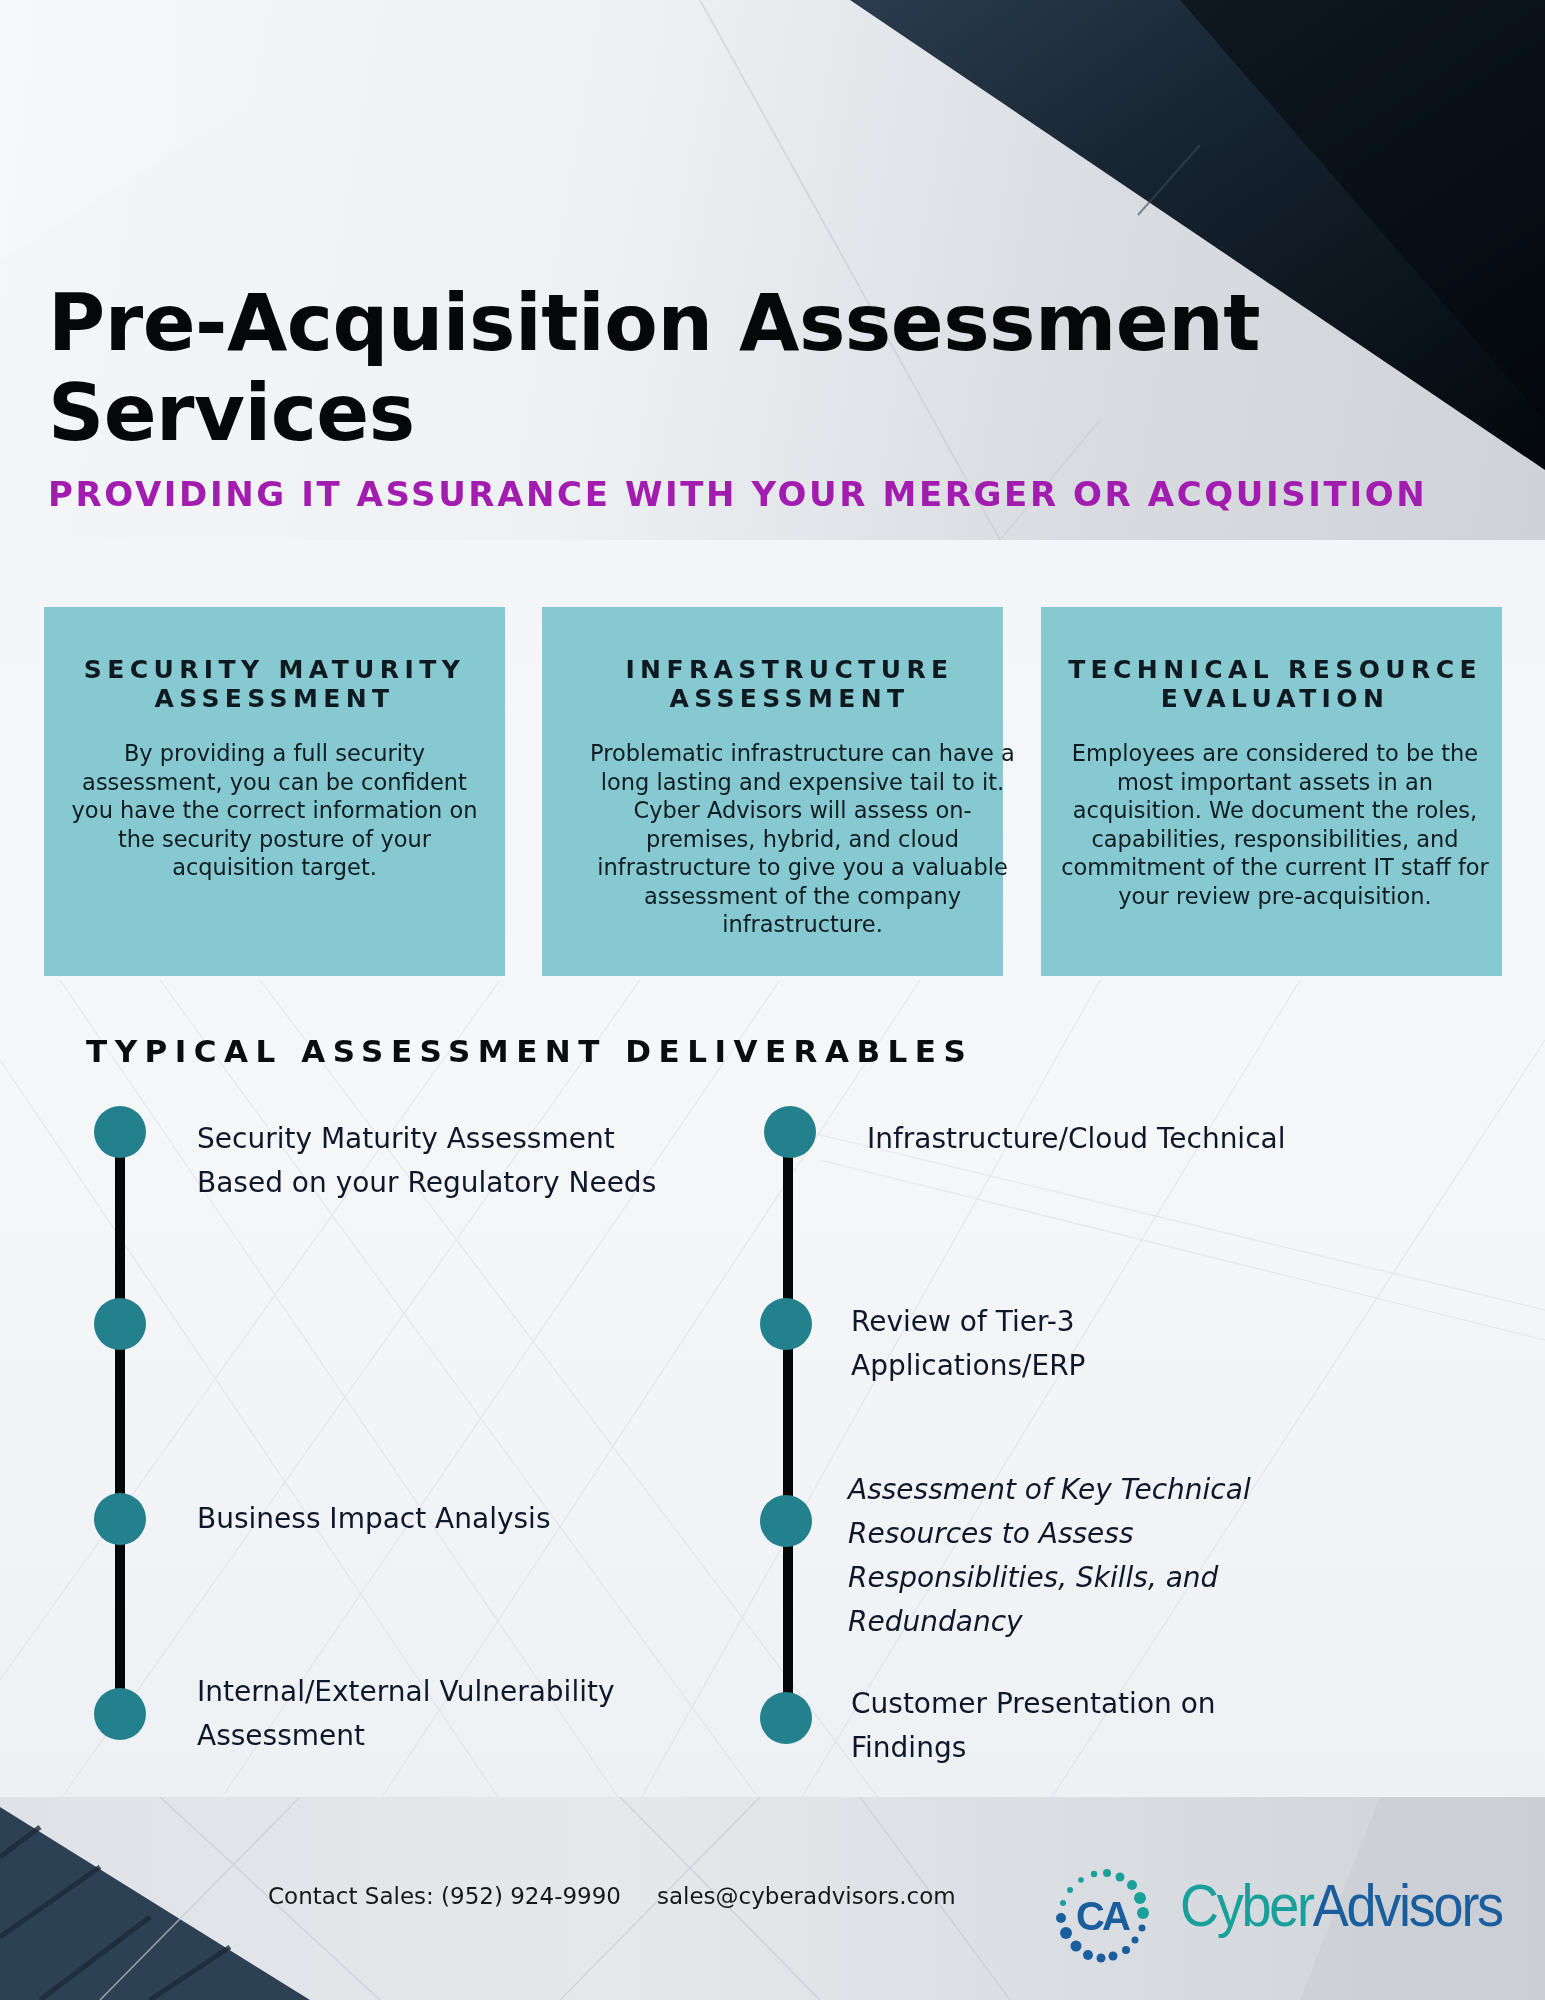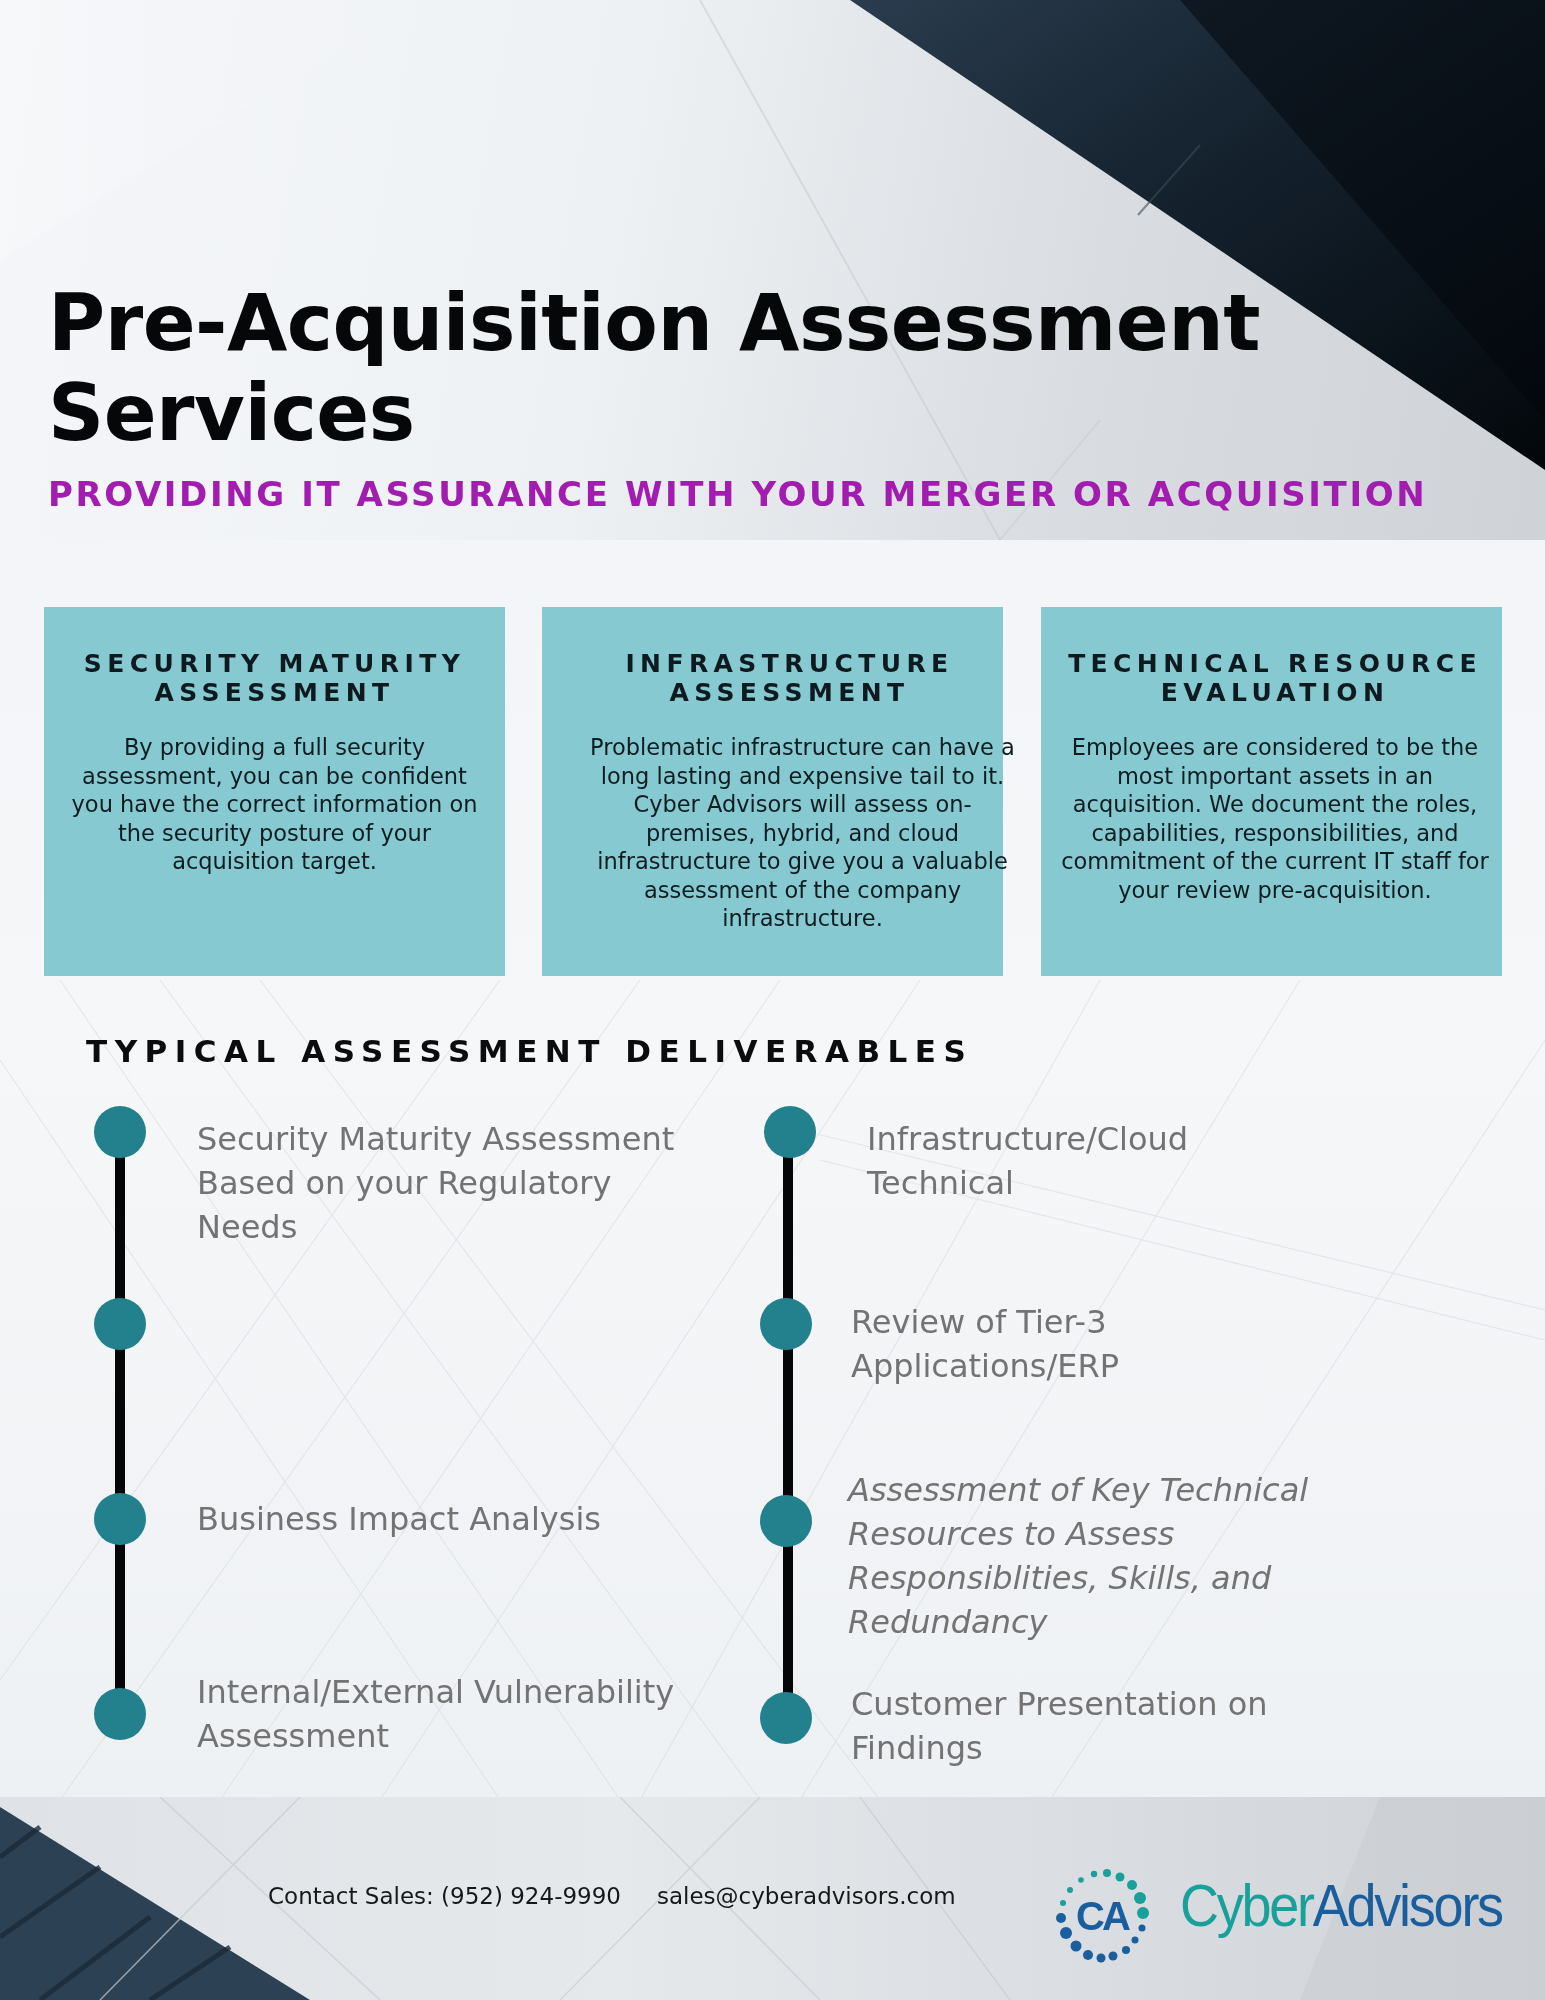--- a/index.html
+++ b/index.html
@@ -56,21 +56,21 @@
     padding: 34px 14px 0 14px;
     text-align: center;
   }
   .card-1 { left: 44px; }
   .card-2 { left: 542px; padding-left: 48px; }
   .card-3 { left: 1041px; }
   .card-title {
     font-family: "DejaVu Sans", sans-serif;
     font-weight: bold; font-size: 25px; line-height: 29px;
     letter-spacing: 5.4px; color: #0e1a1f;
-    margin: 8px auto 26px auto;
+    margin: 14px auto 26px auto;
   }
   .card-body {
     font-family: "DejaVu Sans", sans-serif;
     font-size: 22.5px; line-height: 28.5px; color: #0f1d22;
     margin: 16px auto;
   }
 
   
   .section-heading {
     position: absolute; left: 86px; top: 1033px;
@@ -81,21 +81,21 @@
   .timeline-line {
     position: absolute; width: 10px; background: #050607; border-radius: 2px;
   }
   .dot {
     position: absolute; width: 52px; height: 52px; border-radius: 50%;
     background: #23808d;
   }
   .deliv {
     position: absolute;
     font-family: "DejaVu Sans", sans-serif;
-    font-size: 32px; line-height: 44px; color: #737373;
+    font-size: 28px; line-height: 44px; color: #0f172a;
   }
   .deliv.italic { font-style: italic; }
 
   
   .contact {
     position: absolute; top: 1883px; left: 268px;
     font-family: "DejaVu Sans", sans-serif; font-size: 23px; color: #15171a;
     white-space: nowrap; display: flex; gap: 36px;
   }
   .logo { position: absolute; left: 1046px; top: 1860px; width: 110px; height: 110px; }

